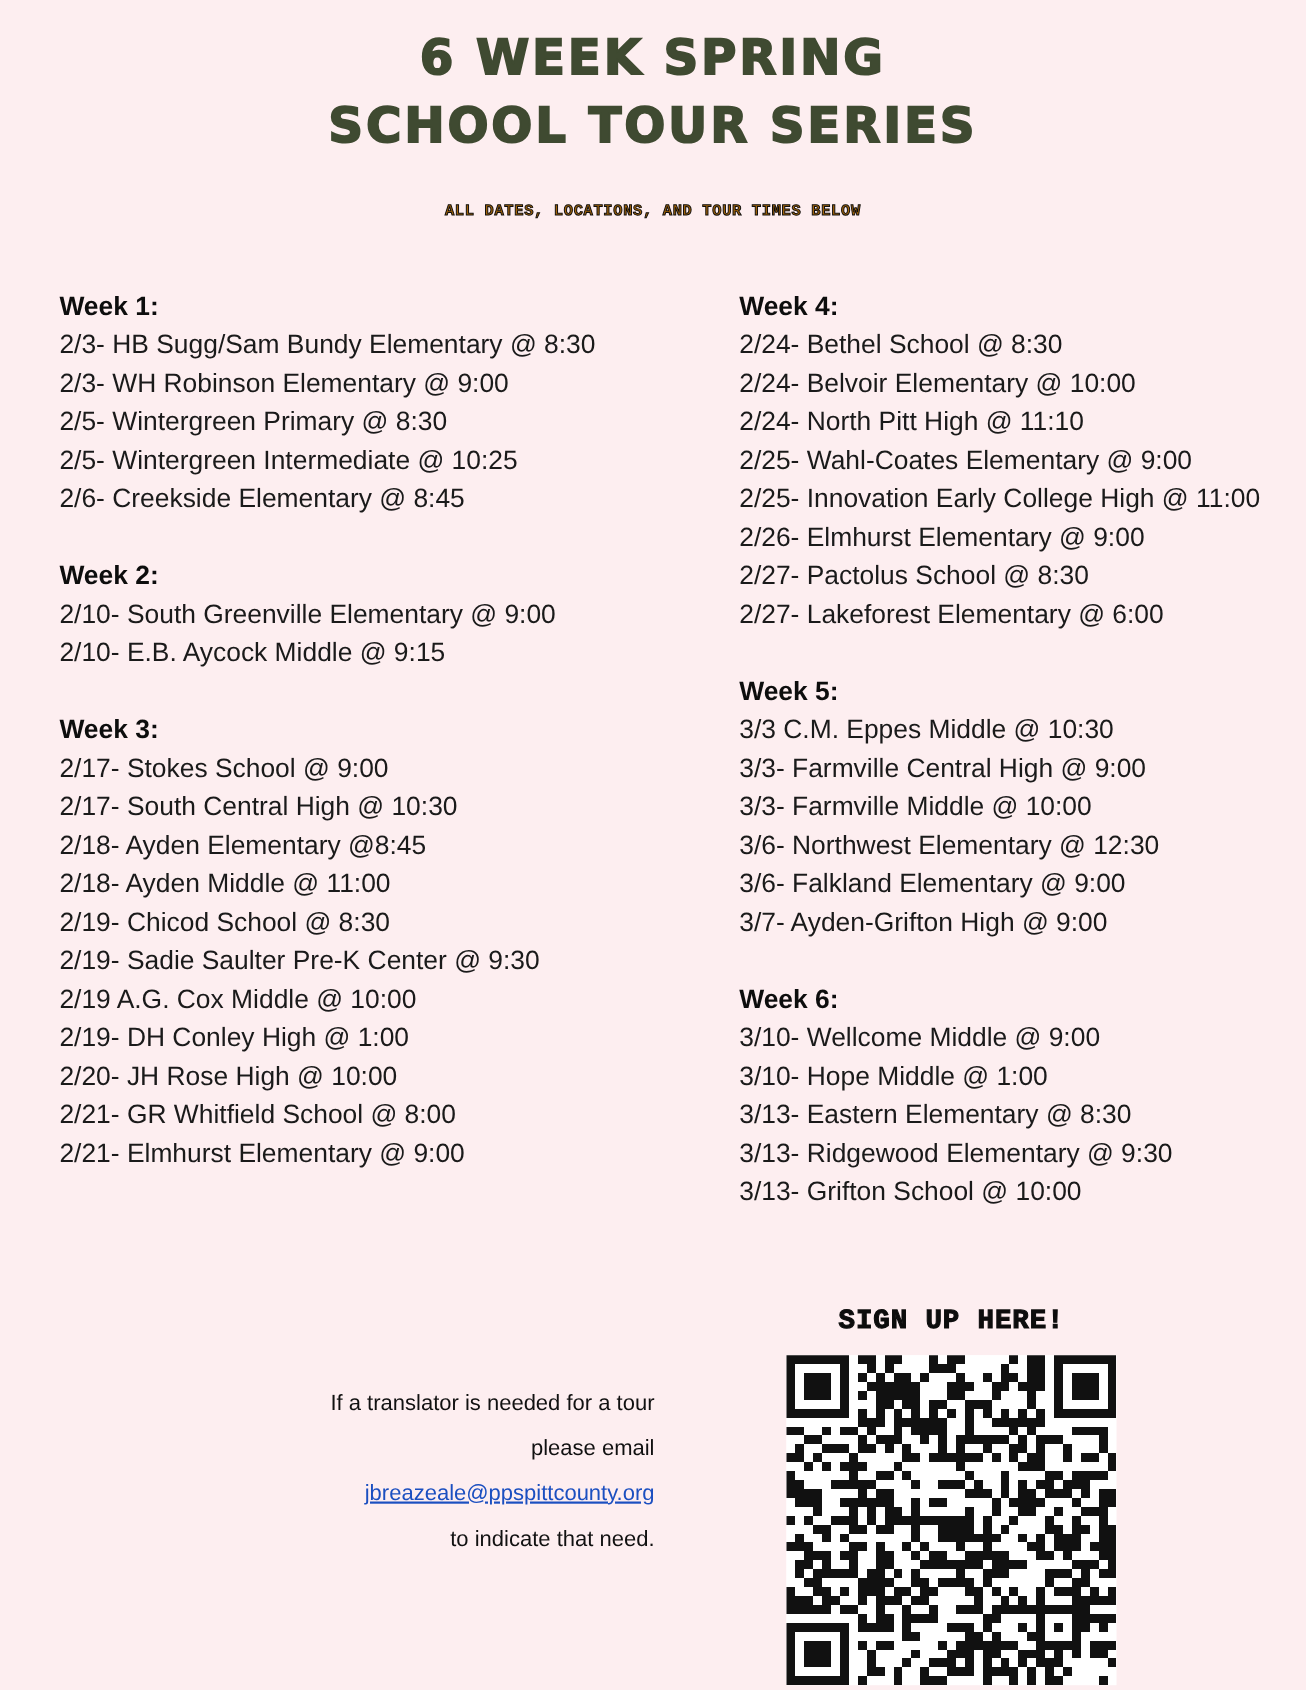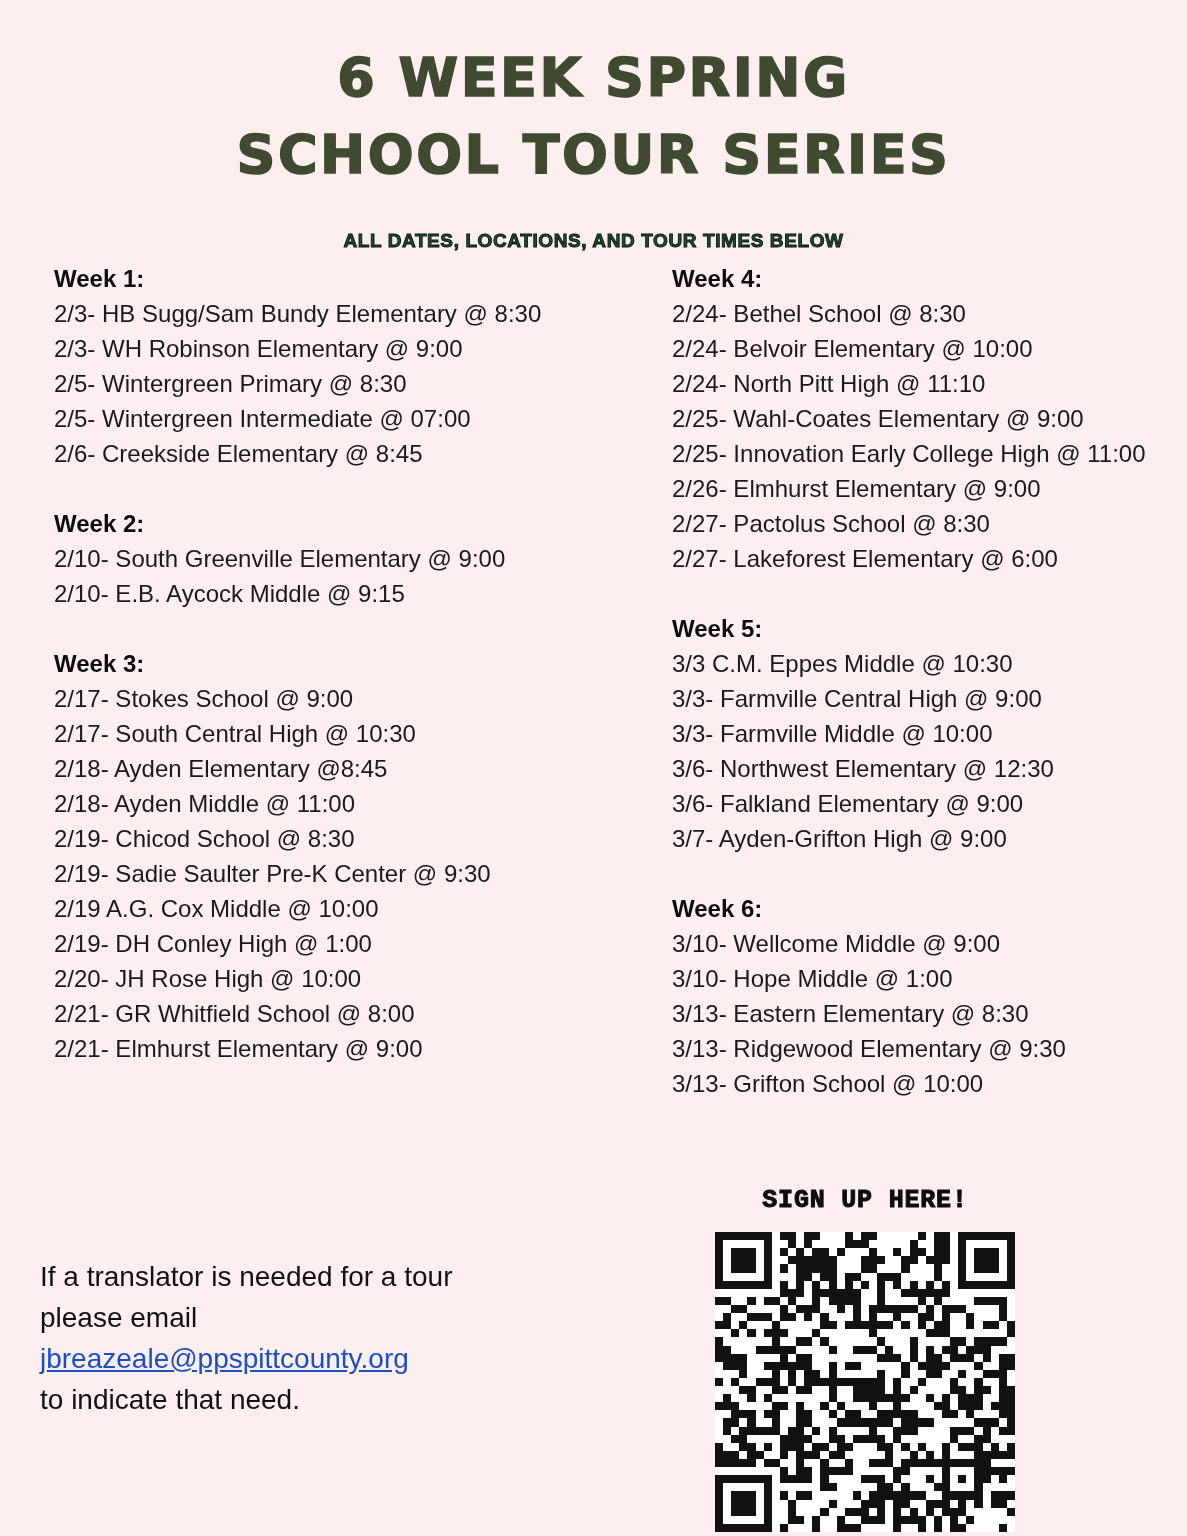--- a/index.html
+++ b/index.html
@@ -27,36 +27,36 @@
     position: absolute;
     top: 0;
     left: 0;
     width: 1187px;
     text-align: center;
   }
   .title {
     font-family: "DejaVu Sans", sans-serif;
     font-weight: bold;
     color: #3f4a31;
-    font-size: 54px;
+    font-size: 44px;
     letter-spacing: 2.5px;
     line-height: 1.42;
     text-transform: uppercase;
     margin: 0;
-    padding-top: 40px;
+    padding-top: 22px;
     -webkit-text-stroke: 1.6px #3f4a31;
   }
   .title-line2 {
     display: block;
   }
   .subtitle {
-    font-family: Liberation Sans, sans-serif;
+    font-family: Liberation Mono, monospace;
     font-weight: bold;
-    color: #14532d;
-    font-size: 19px;
+    color: #a16207;
+    font-size: 14px;
     letter-spacing: 0.6px;
     text-transform: uppercase;
     margin: 0;
     padding-top: 37px;
     -webkit-text-stroke: 0.9px #0d0d0d;
   }
 
   
   .columns {
     position: absolute;
@@ -107,23 +107,23 @@
   .spacer {
     height: 35px;
   }
 
   
   .footer-note {
     position: absolute;
     left: 40px;
     top: 1256px;
     width: 555px;
-    text-align: left;
+    text-align: right;
     font-family: "Liberation Sans", sans-serif;
-    font-size: 28px;
+    font-size: 20px;
     line-height: 41px;
     color: #111111;
   }
   .email-link {
     color: #1b4fc0;
     text-decoration: underline;
     display: inline-block;
   }
 
   
@@ -170,21 +170,21 @@
 
   <div class="columns">
 
     <div class="col col-left">
 
       <div class="week-block">
         <p class="week-head">Week 1:</p>
         <p class="entry wrap">2/3- HB Sugg/Sam Bundy Elementary @ 8:30</p>
         <p class="entry">2/3- WH Robinson Elementary @ 9:00</p>
         <p class="entry">2/5- Wintergreen Primary @ 8:30</p>
-        <p class="entry">2/5- Wintergreen Intermediate @ 07:00</p>
+        <p class="entry">2/5- Wintergreen Intermediate @ 10:25</p>
         <p class="entry">2/6- Creekside Elementary @ 8:45</p>
       </div>
 
       <div class="spacer"></div>
 
       <div class="week-block">
         <p class="week-head">Week 2:</p>
         <p class="entry">2/10- South Greenville Elementary @ 9:00</p>
         <p class="entry">2/10- E.B. Aycock Middle @ 9:15</p>
       </div>

